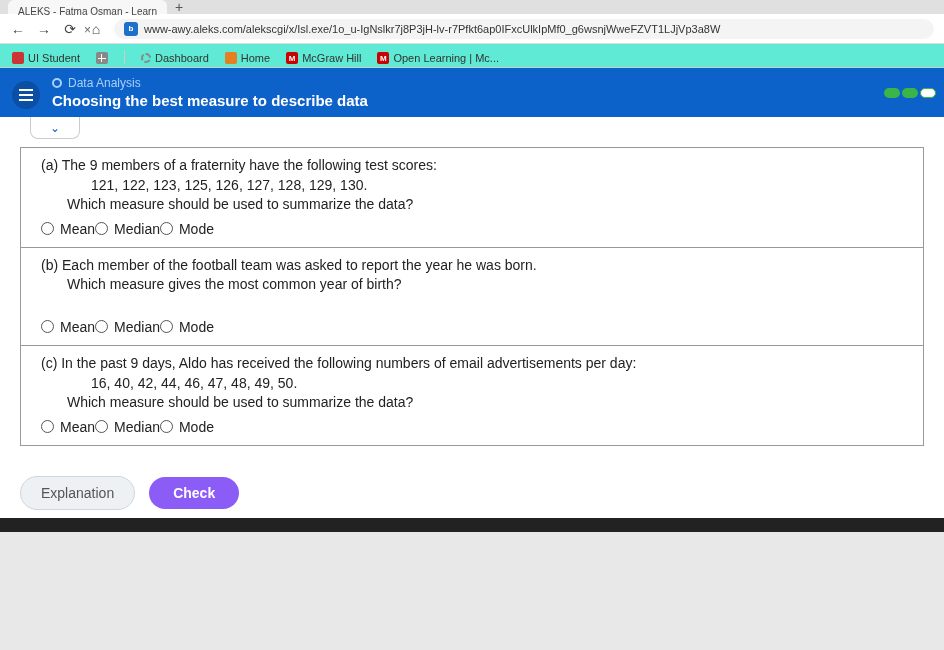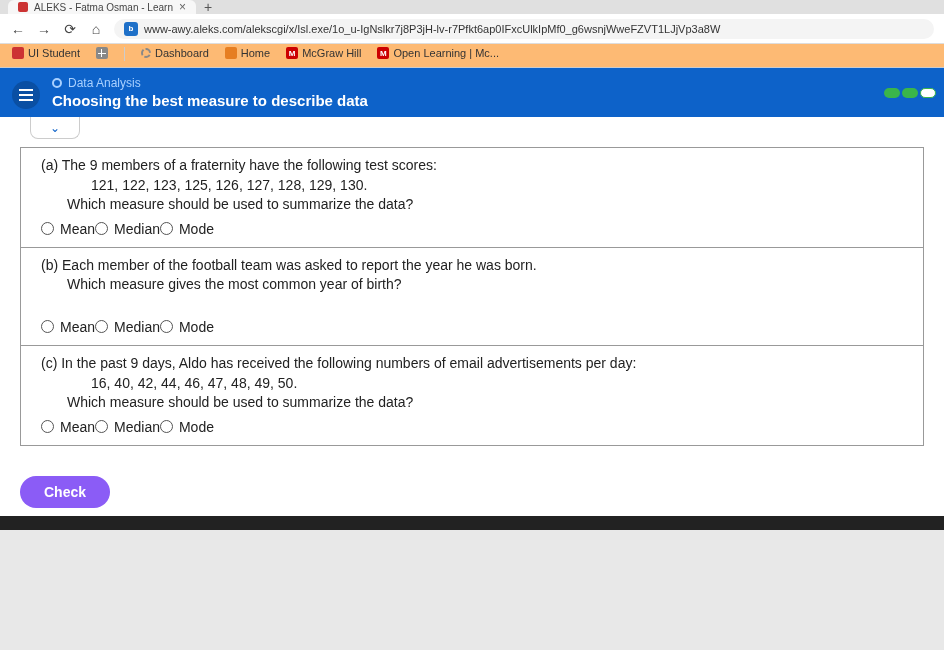--- a/index.html
+++ b/index.html
@@ -1,31 +1,31 @@
 <!DOCTYPE html>
 <html><head>
 <meta charset="utf-8">
 <style>
   * { box-sizing: border-box; margin: 0; padding: 0; }
   body { font-family: Arial, Helvetica, sans-serif; background: #e8e8e8; width: 944px; height: 650px; overflow: hidden; }
 
   
   .browser-chrome { background: #f1f1f1; }
   .tab-strip { display: flex; align-items: center; height: 14px; padding: 0 8px; background: #e0e0e0; }
-  .tab { display: flex; align-items: center; background: #f7f7f7; border-radius: 6px 6px 0 0; padding: 0 10px; height: 14px; font-size: 10px; color: #444; gap: 6px;}
+  .tab { display: flex; align-items: center; background: #f7f7f7; border-radius: 6px 6px 0 0; padding: 0 10px; height: 14px; font-size: 10px; color: #444; gap: 6px; flex-direction: column;}
   .tab .favicon { width: 10px; height: 10px; background: #c33; border-radius: 2px; }
   .tab .close { font-size: 12px; color: #666; }
   .new-tab { font-size: 14px; color: #555; padding: 0 8px; }
 
   .nav-row { display: flex; align-items: center; gap: 10px; padding: 4px 10px; background: #fff; border-bottom: 1px solid #ddd; height: 30px;}
   .nav-row .nav-btn { color: #444; font-size: 14px; width: 16px; text-align: center; }
   .url-bar { flex: 1; display: flex; align-items: center; gap: 6px; background: #f4f4f4; border-radius: 14px; padding: 3px 10px; font-size: 11px; color: #333; overflow: hidden; white-space: nowrap;}
   .url-bar .site-icon { width: 14px; height: 14px; background: #1e70c8; border-radius: 3px; display: inline-flex; align-items: center; justify-content: center; color: #fff; font-size: 8px; font-weight: bold;}
 
-  .bookmarks { display: flex; align-items: flex-start; gap: 16px; padding: 3px 12px; background: #fdba74; border-bottom: 1px solid #ccc; font-size: 11px; color: #333; height: 24px;}
+  .bookmarks { display: flex; align-items: flex-end; gap: 16px; padding: 3px 12px; background: #5eead4; border-bottom: 1px solid #ccc; font-size: 11px; color: #333; height: 24px;}
   .bk-item { display: flex; align-items: center; gap: 4px; }
   .bk-icon { width: 12px; height: 12px; display: inline-block; }
   .bk-icon.red { background: #c33; border-radius: 2px;}
   .bk-icon.grid { background: #888; border-radius: 2px; position: relative;}
   .bk-icon.grid::after { content:""; position:absolute; inset:2px; background: linear-gradient(#fff,#fff) center/1px 100% no-repeat, linear-gradient(#fff,#fff) center/100% 1px no-repeat;}
   .bk-sep { width: 1px; height: 14px; background: #ccc;}
   .bk-icon.dash { border: 2px dashed #888; border-radius: 50%; width:10px; height:10px;}
   .bk-icon.orange { background: #e67e22; border-radius: 2px;}
   .bk-icon.mh { background: #c00; color:#fff; font-size:8px; display:inline-flex; align-items:center; justify-content:center; font-weight:bold; border-radius:2px;}
 
@@ -212,15 +212,16 @@
                 </label>
         </div>
       </td>
           </tr>
     </tbody>
       </table>
   </div>
 </div>
 
 <div class="footer">
+  <button class="btn-exp">Explanation</button>
   <button class="btn-check">Check</button>
 </div>
 <div class="footer-bar"></div>
 
 </body></html>

